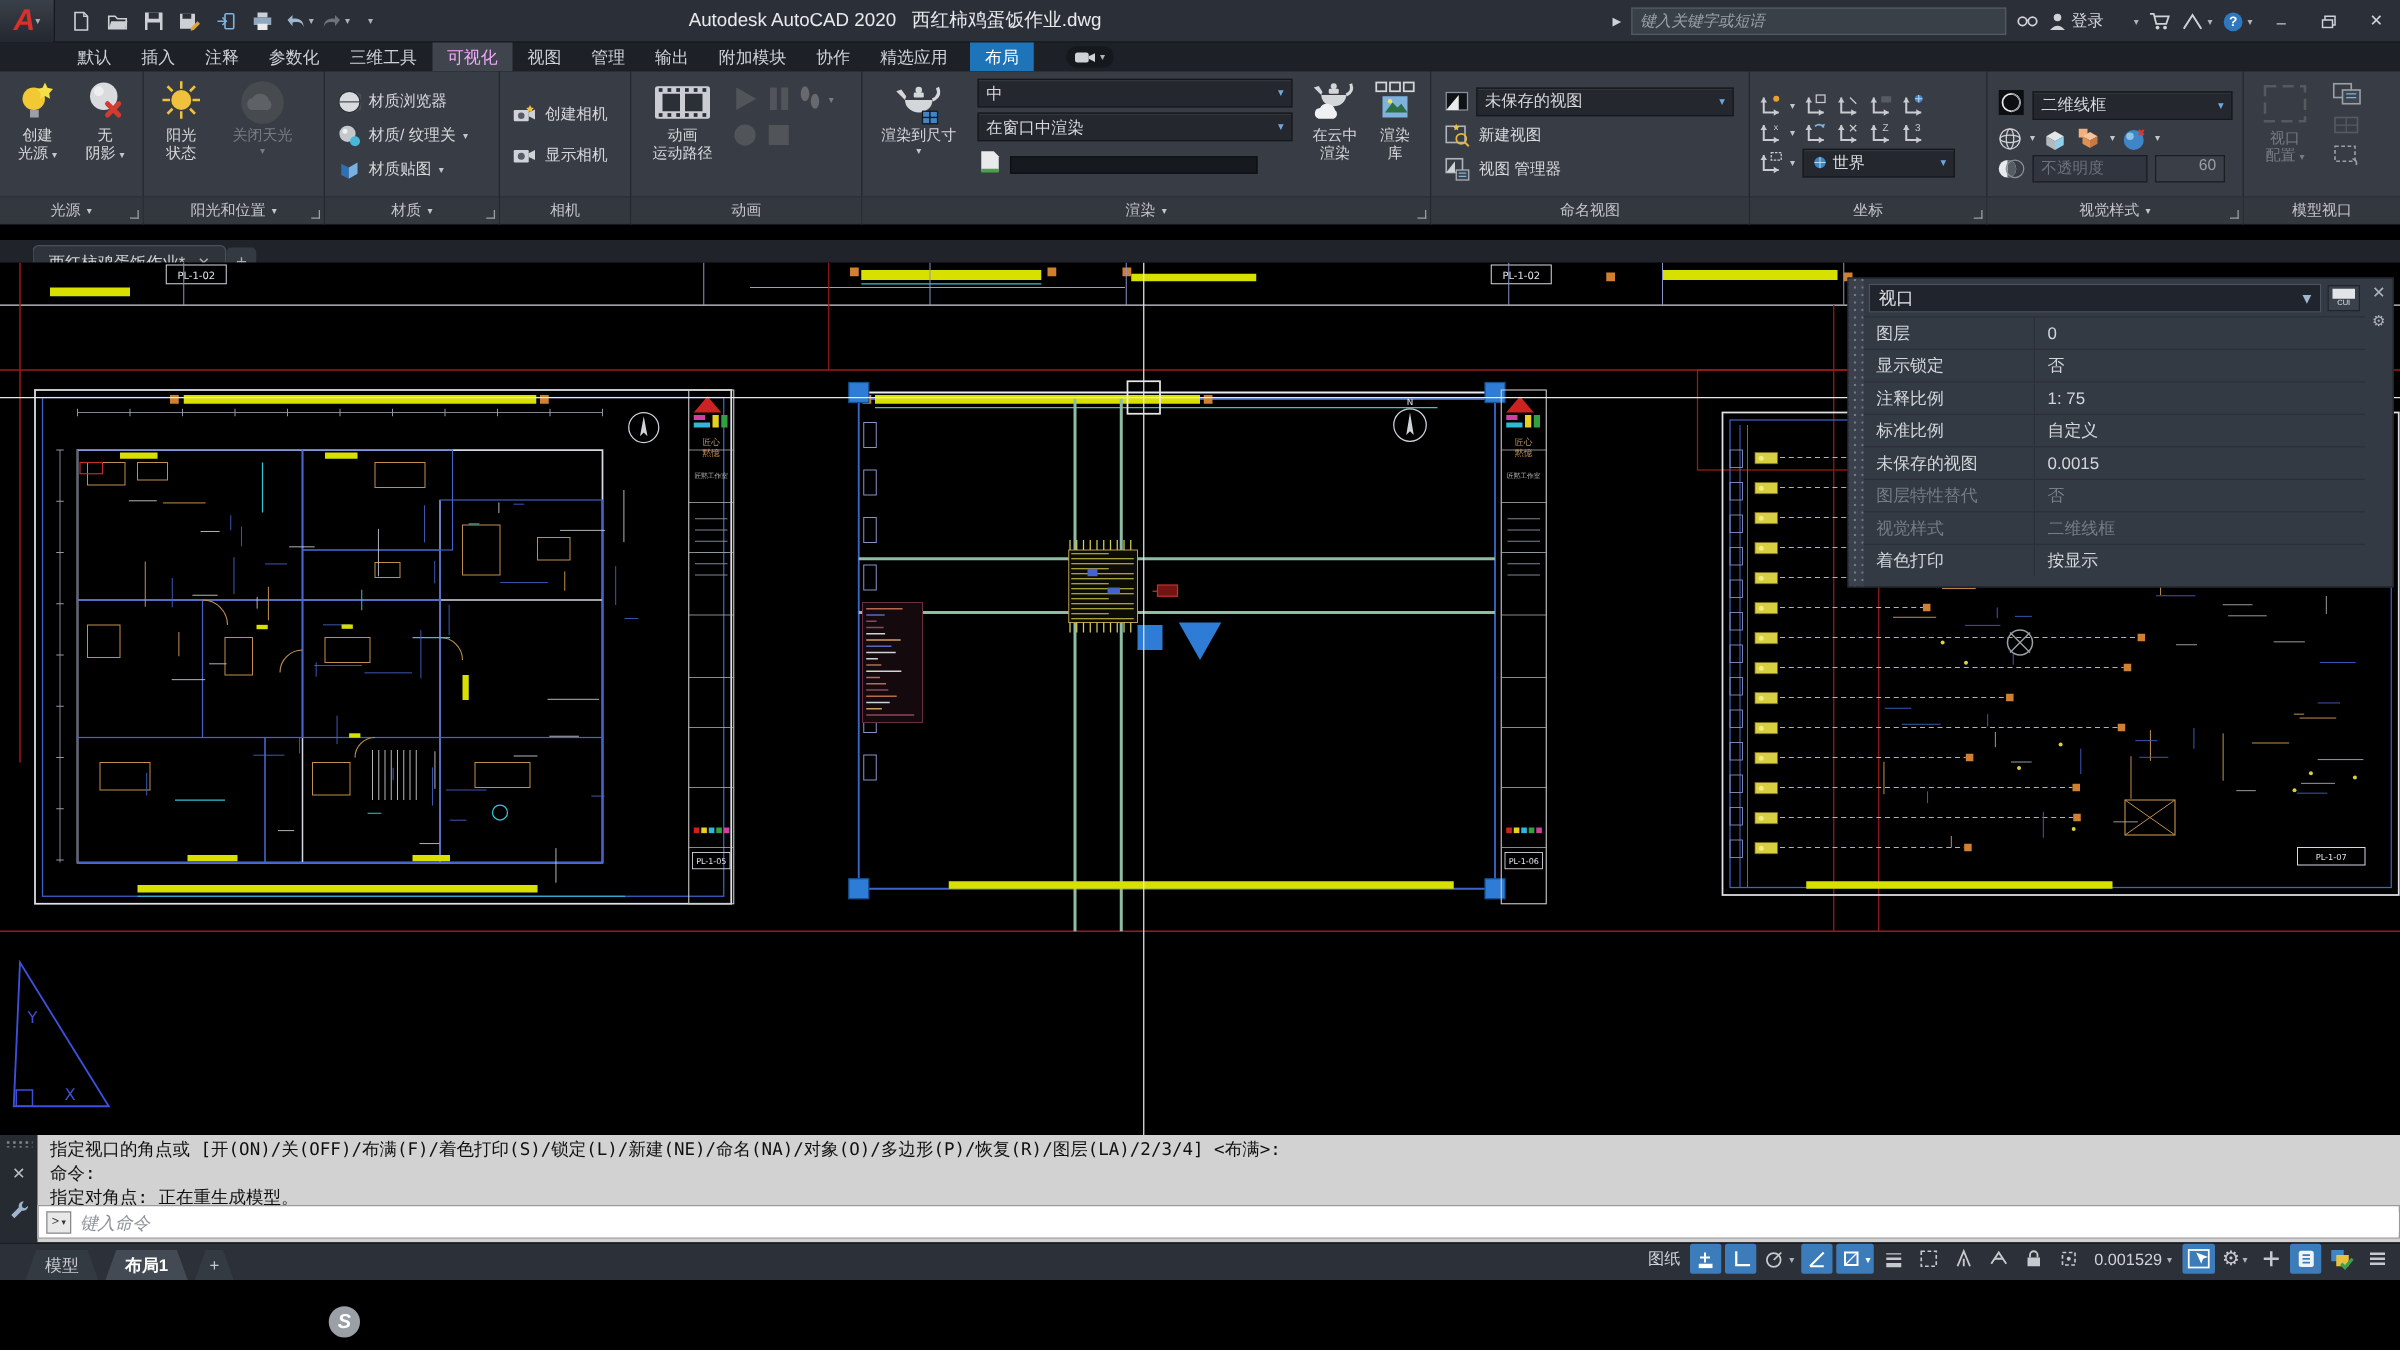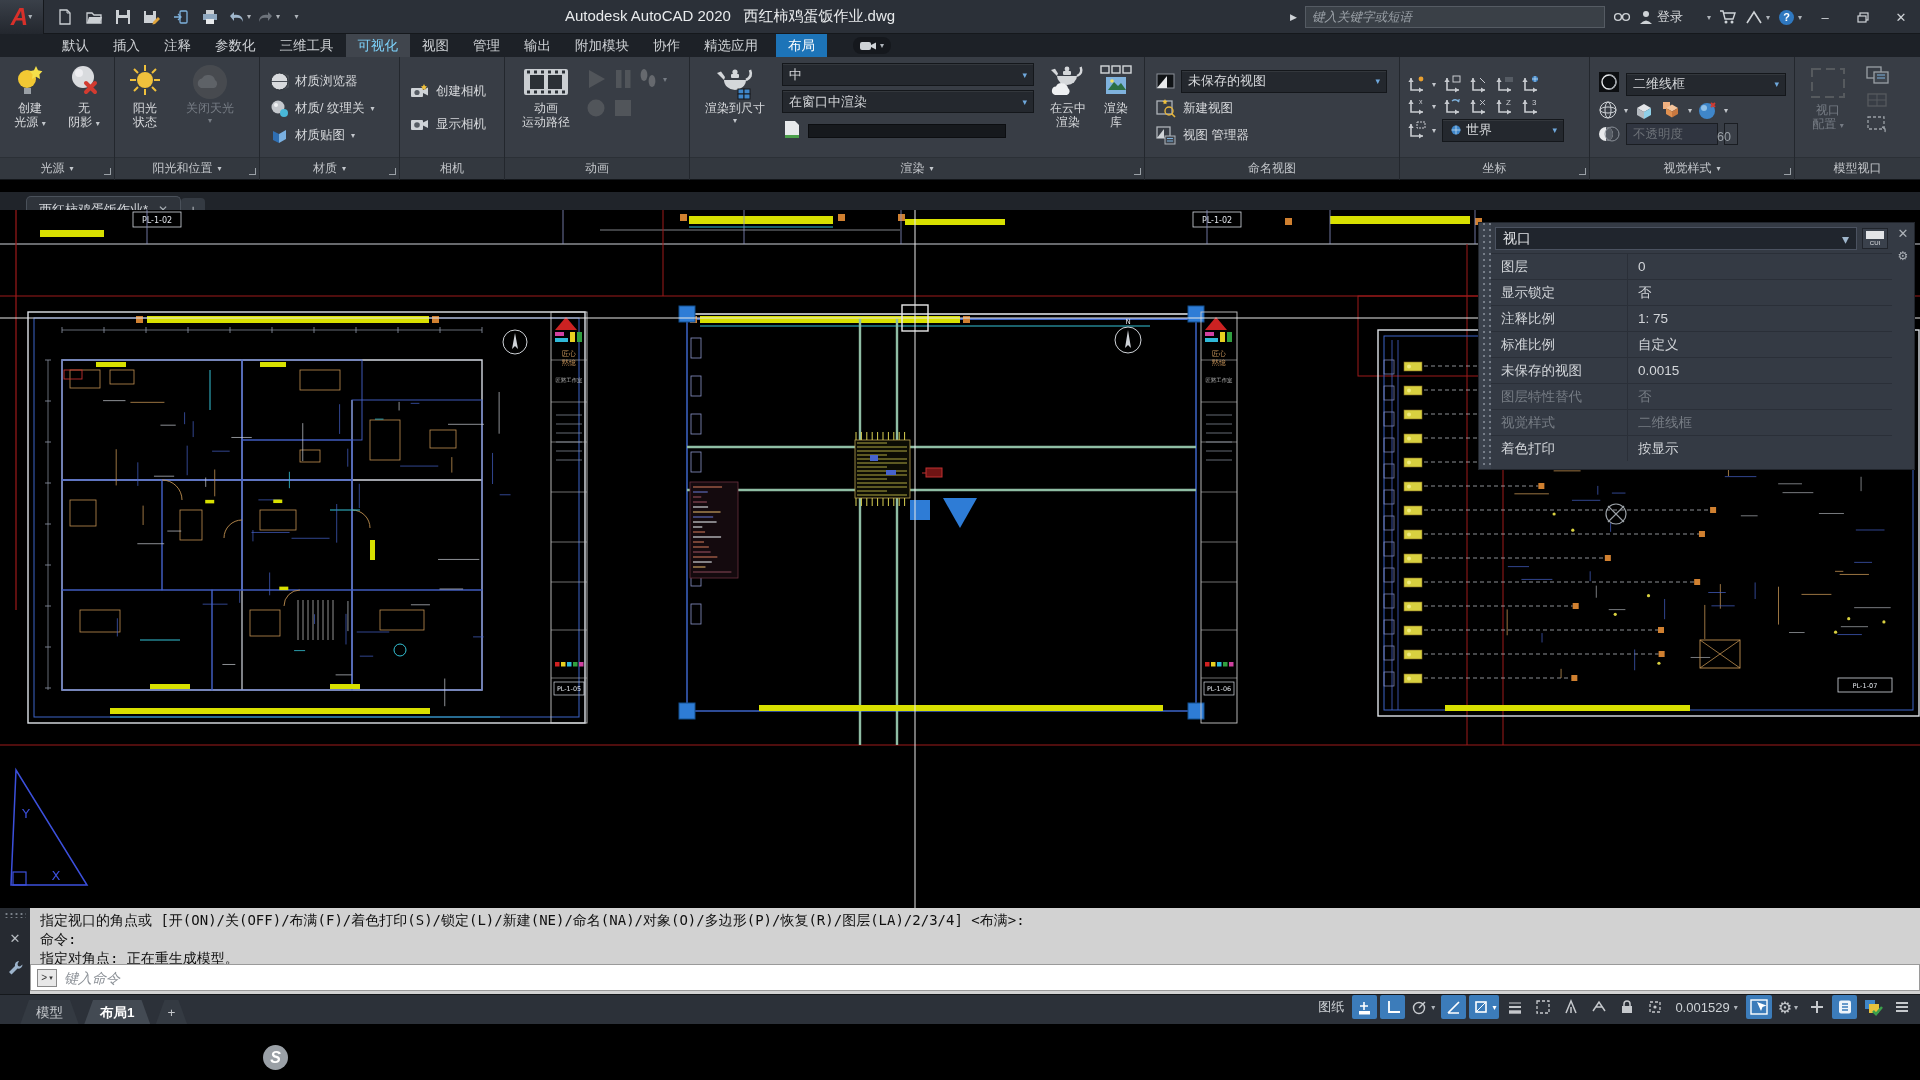--- a/index.html
+++ b/index.html
@@ -7,34 +7,34 @@
   #app{position:relative;width:1920px;height:1080px;background:#000;
        font-family:"Liberation Sans","DejaVu Sans",sans-serif;color:#d6d8db;}
   .row{position:absolute;left:0;width:1920px}
 
   
   #titlebar{top:0;height:34px;background:#2b3038;display:flex;align-items:center;border-bottom:1px solid #15181c}
   .acad-logo{width:44px;height:34px;background:linear-gradient(#3a4049,#23272e);display:flex;align-items:center;justify-content:center;
     font-weight:bold;font-size:24px;color:#d8302a;font-style:italic;border-right:1px solid #15181c}
   .qat{display:flex;align-items:center;gap:4px;margin-left:8px}
   .qbtn{width:25px;height:24px;display:flex;align-items:center;justify-content:center;border-radius:2px}
-  .tb-title{position:absolute;left:470px;width:520px;text-align:center;font-size:15px;color:#e8eaec;white-space:nowrap}
+  .tb-title{position:absolute;left:456px;width:520px;text-align:center;font-size:15px;color:#e8eaec;white-space:nowrap}
   .tb-right{position:absolute;right:4px;top:0;height:34px;display:flex;align-items:center;gap:8px}
   .searchbox{width:300px;height:22px;background:#3a4047;border:1px solid #555b63;display:flex;align-items:center;padding:0 6px}
   .searchbox input{background:transparent;border:none;outline:none;color:#b9bec4;font-style:italic;font-size:12.5px;width:100%;font-family:inherit}
   .searchbox input::placeholder{color:#9aa0a7;font-style:italic}
   .tb-ic{display:flex;align-items:center;gap:3px;color:#d6d8db;font-size:13px}
   .carS{font-size:8px;color:#aeb3b9}
   .winbtn{width:30px;height:26px;display:flex;align-items:center;justify-content:center;color:#cfd3d7;font-size:13px}
 
   
   #tabrow{top:34px;height:23px;background:#1d2127;display:flex;align-items:stretch;padding-left:50px;font-size:13.5px;color:#ced1d5}
   #ribbon-tabs{display:flex;align-items:stretch}
   .rtab{display:flex;align-items:center;padding:0 12px;cursor:default;white-space:nowrap}
-  .rtab.active{background:#40454d;color:#7dd3fc}
+  .rtab.active{background:#40454d;color:#f0abfc}
   .rtab.ctx{background:#1d74b8;color:#fff;margin-left:6px}
   .uipill{margin-left:26px;align-self:center;height:17px;background:#15181d;border-radius:8px;display:flex;align-items:center;padding:0 7px;gap:4px}
 
   
   #ribbon{top:57px;height:123px;background:#383d45;display:flex;border-bottom:1px solid #14171b}
   .panel{position:relative;height:123px;border-right:1px solid #23272d;display:flex;flex-direction:column;flex:0 0 auto}
   .pbody{height:100px;display:flex;align-items:flex-start;padding:3px 2px 0 2px}
   .pstrip{height:22px;background:#33383f;border-top:1px solid #2b3036;display:flex;align-items:center;justify-content:center;
           font-size:12px;color:#c3c6ca;gap:5px;position:relative}
   .launcher{position:absolute;right:3px;bottom:4px;width:7px;height:7px;border-right:1.4px solid #9aa0a6;border-bottom:1.4px solid #9aa0a6}
@@ -44,21 +44,21 @@
   .dis, .dis *{color:#767c84 !important}
   .dis svg{opacity:.45;filter:grayscale(.8)}
   .listcol{display:flex;flex-direction:column;justify-content:center;gap:2px;height:96px;padding-left:4px}
   .lbtn{display:flex;align-items:center;gap:6px;font-size:12.5px;color:#d6d8db;height:25px;padding:0 4px;white-space:nowrap}
   .combo{height:23px;background:#24282e;border:1px solid #14171b;box-shadow:inset 0 1px 0 rgba(255,255,255,.07);
          display:flex;align-items:center;justify-content:space-between;font-size:13px;color:#d6d8db;padding:0 6px;white-space:nowrap}
   .combo .carC{color:#6fa8dc;font-size:9px}
   .minirow{display:flex;align-items:center;gap:6px}
   .trough{width:198px;height:14px;background:#16191d;border:1px solid #0c0e11}
   .opfield{width:92px;height:22px;background:#303540;border:1px solid #1a1d22;color:#6d7278;font-size:12.5px;display:flex;align-items:center;padding:0 6px}
-  .opval{width:14px;height:22px;background:#3a3f47;border:1px solid #1a1d22;color:#9aa0a6;font-size:12.5px;display:flex;align-items:flex-end;justify-content:flex-end;padding:0 6px}
+  .opval{width:56px;height:22px;background:#3a3f47;border:1px solid #1a1d22;color:#9aa0a6;font-size:12.5px;display:flex;align-items:flex-start;justify-content:flex-end;padding:0 6px}
   .icbtn{display:flex;align-items:center;justify-content:center}
 
   
   #filetabs{top:192px;height:30px;background:#20242a;display:flex;align-items:flex-end;padding-left:26px;}
   .ftab{height:26px;background:#2f343b;border:1px solid #4a515a;border-bottom:none;border-radius:5px 5px 0 0;
         display:flex;align-items:center;padding:0 12px;font-size:13px;color:#d2d5d9;gap:10px}
   .ftab .fx{color:#aab0b6;font-size:12px}
   .fadd{width:24px;height:22px;margin-bottom:2px;background:#343a42;border-radius:4px;display:flex;align-items:center;justify-content:center;color:#aab0b6;font-size:15px}
 
   

